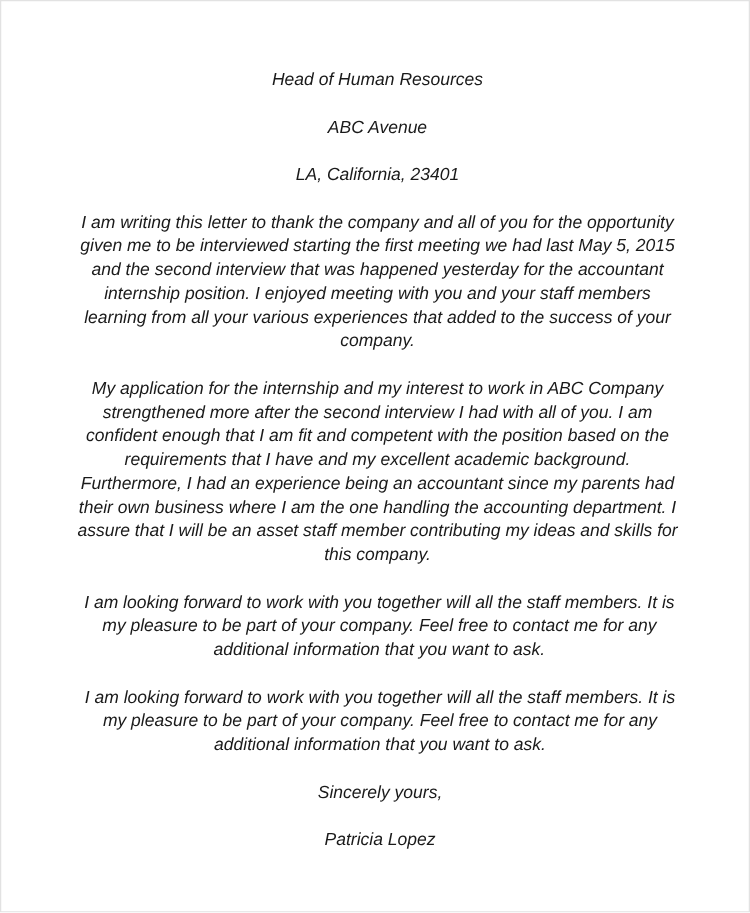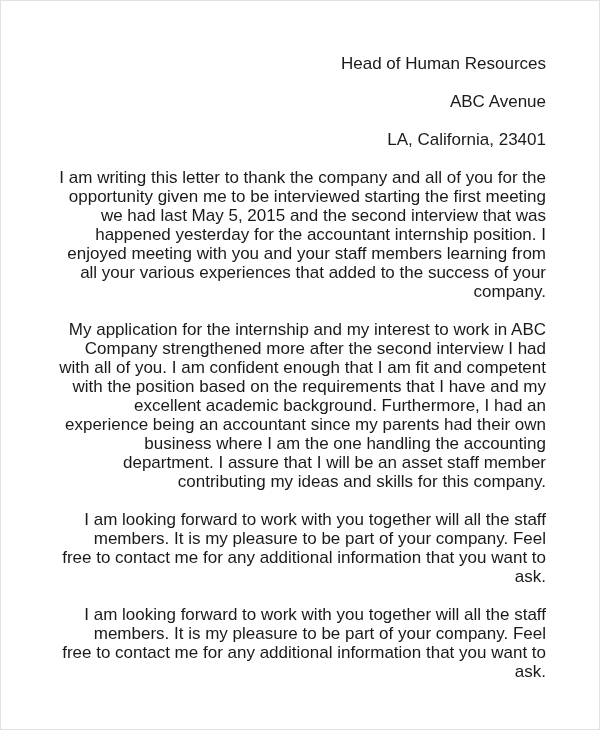--- a/index.html
+++ b/index.html
@@ -21,25 +21,26 @@
   }
 
   .letter {
     position: absolute;
     left: 57px;
     top: 53px;
     width: 488px;
   }
 
   .block {
-    font-size: 17px;
+    font-size: 14px;
     line-height: 19px;
     color: #1a1a1a;
-    text-align: right;
+    text-align: center;
     margin: 0 0 19px 0;
+    font-style: italic;
     -webkit-font-smoothing: none;
   }
 
   
   .addr-line {
     margin-bottom: 19px;
   }
 
   .salutation {
     margin-bottom: 19px;
@@ -82,16 +83,18 @@
 
     <div class="block para">I am writing this letter to thank the company and all of you for the opportunity given me to be interviewed starting the first meeting we had last May 5, 2015 and the second interview that was happened yesterday for the accountant internship position. I enjoyed meeting with you and your staff members learning from all your various experiences that added to the success of your company.</div>
 
     <div class="block para">My application for the internship and my interest to work in ABC Company strengthened more after the second interview I had with all of you. I am confident enough that I am fit and competent with the position based on the requirements that I have and my excellent academic background. Furthermore, I had an experience being an accountant since my parents had their own business where I am the one handling the accounting department. I assure that I will be an asset staff member contributing my ideas and skills for this company.</div>
 
     <div class="block para indent-1">I am looking forward to work with you together will all the staff members. It is my pleasure to be part of your company. Feel free to contact me for any additional information that you want to ask.</div>
 
     <div class="block para indent-2">I am looking forward to work with you together will all the staff members. It is my pleasure to be part of your company. Feel free to contact me for any additional information that you want to ask.</div>
 
 
+    <div class="block closing indent-2">Sincerely yours,</div>
 
+    <div class="block signature indent-2">Patricia Lopez</div>
 
   </div>
 </div>
 
 </body></html>

